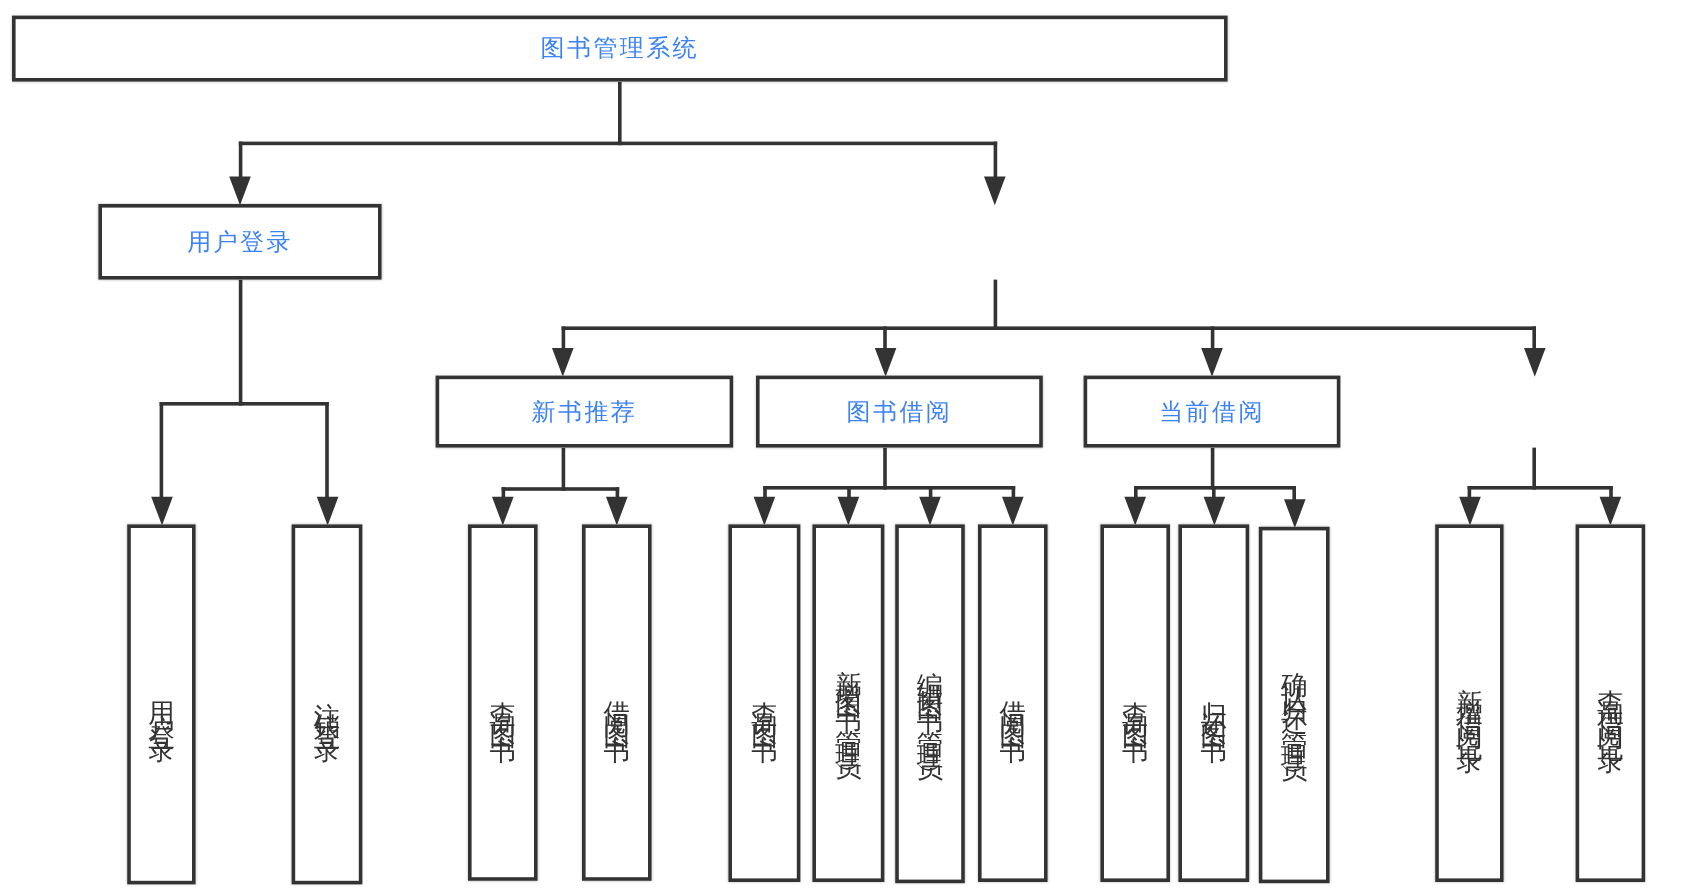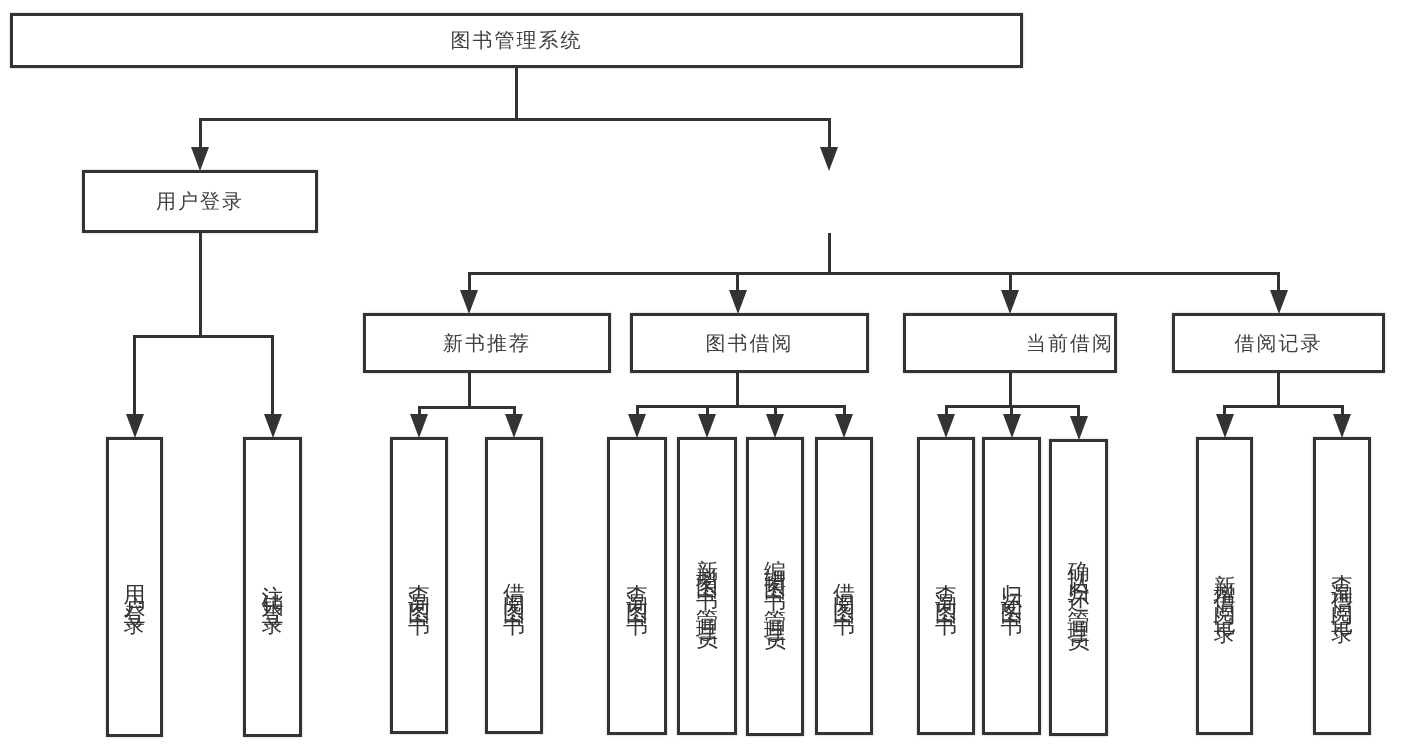--- a/index.html
+++ b/index.html
@@ -24,21 +24,21 @@
     display: flex;
     align-items: center;
     justify-content: center;
     box-shadow: 0 0 2px rgba(0,0,0,0.28);
     z-index: 2;
   }
   .node.h-text .node-label {
     font-size: 20px;
     letter-spacing: 2px;
     white-space: nowrap;
-    color: #404040;
+    color: #3b82f6;
   }
   .node.v-text .node-label {
     writing-mode: vertical-rl;
     font-size: 22px;
     letter-spacing: 10px;
     line-height: 1;
     color: #333333;
     white-space: nowrap;
   }
   .edge-line {
@@ -76,25 +76,22 @@
     </div>
     <div class="node h-text" style="left: 82px; top: 170px; width: 236px; height: 63px; border-color: rgb(51, 51, 51);">
       <span class="node-label">用户登录</span>
     </div>
     <div class="node h-text" style="left: 363px; top: 313px; width: 248px; height: 60px; border-color: rgb(51, 51, 51);">
       <span class="node-label">新书推荐</span>
     </div>
     <div class="node h-text" style="left: 630px; top: 313px; width: 239px; height: 60px; border-color: rgb(51, 51, 51);">
       <span class="node-label">图书借阅</span>
     </div>
-    <div class="node h-text" style="left: 903px; top: 313px; width: 214px; height: 60px; border-color: rgb(51, 51, 51); justify-content: flex-end;">
+    <div class="node h-text" style="left: 903px; top: 313px; width: 214px; height: 60px; border-color: rgb(51, 51, 51);">
       <span class="node-label">当前借阅</span>
-    </div>
-    <div class="node h-text" style="left: 1172px; top: 313px; width: 213px; height: 60px; border-color: rgb(51, 51, 51);">
-      <span class="node-label">借阅记录</span>
     </div>
     <div class="node v-text" style="left: 106px; top: 437px; width: 57px; height: 300px; border-color: rgb(51, 51, 51);">
       <span class="node-label">用户登录</span>
     </div>
     <div class="node v-text" style="left: 243px; top: 437px; width: 59px; height: 300px; border-color: rgb(51, 51, 51);">
       <span class="node-label">注销登录</span>
     </div>
     <div class="node v-text" style="left: 390px; top: 437px; width: 58px; height: 297px; border-color: rgb(51, 51, 51);">
       <span class="node-label">查询图书</span>
     </div>

